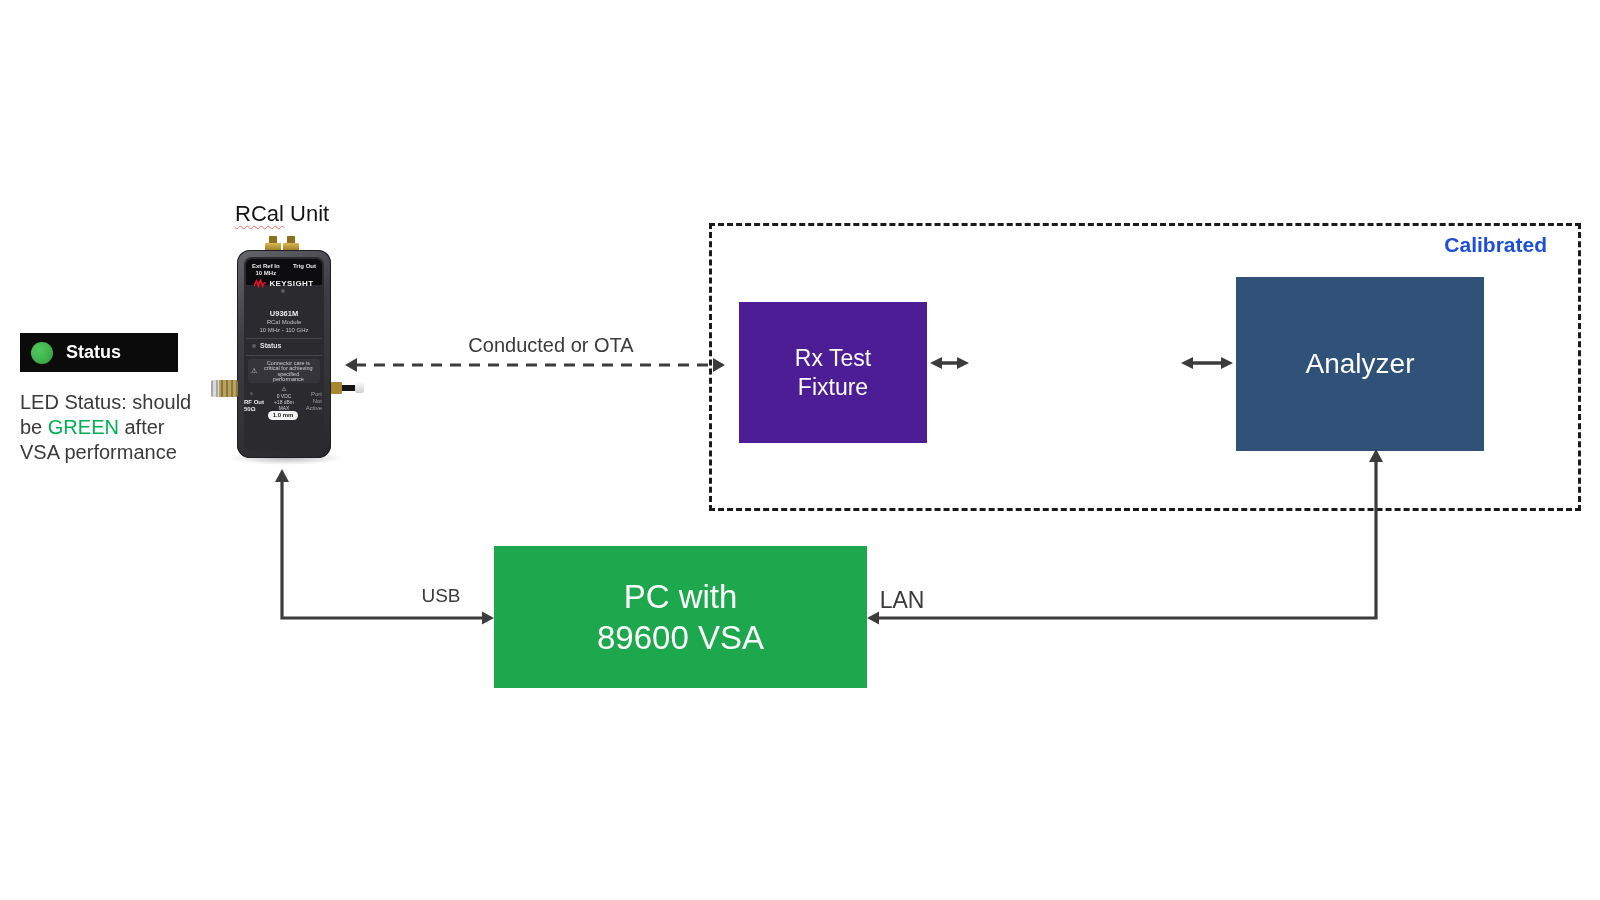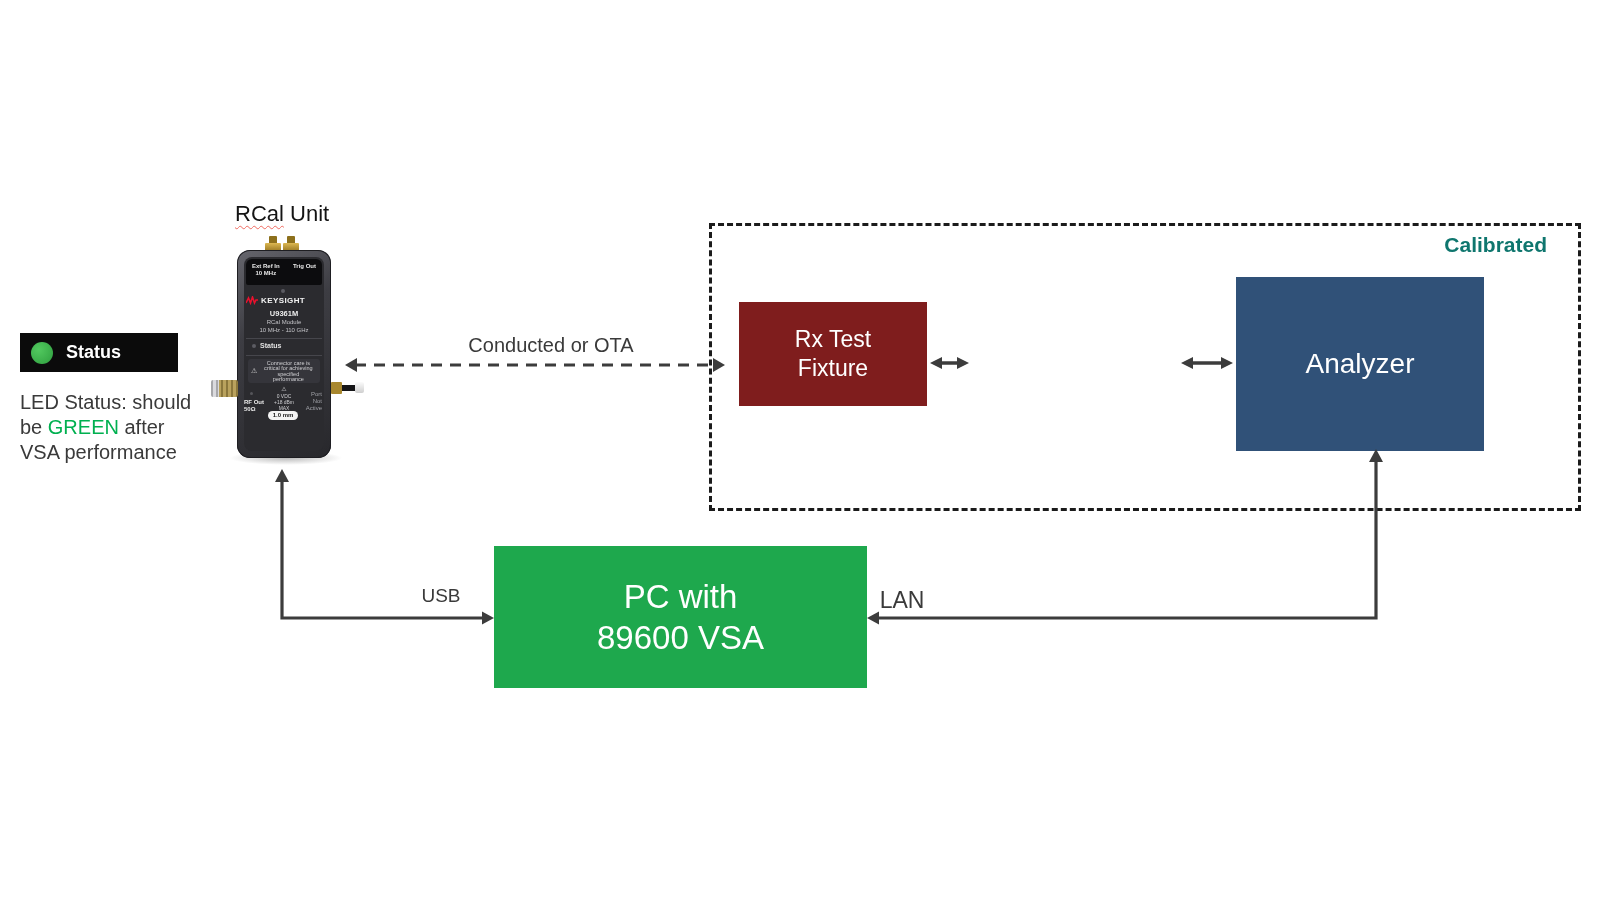--- a/index.html
+++ b/index.html
@@ -28,21 +28,21 @@
   #device-shadow{left:229px;top:451px;width:114px;height:14px;border-radius:50%;
                  background:radial-gradient(ellipse at center,rgba(40,40,40,.32),rgba(40,40,40,0) 70%);}
   #device-body{left:237px;top:250px;width:94px;height:208px;border-radius:13px;
                background:linear-gradient(150deg,#66666d 0%,#3d3d43 35%,#28282c 100%);
                box-shadow:inset 0 0 0 1px #1e1e22;}
   #device-face{left:244px;top:257px;width:80px;height:194px;border-radius:8px;background:#2b2b2f;}
   #strip-top{left:246px;top:259px;width:76px;height:26px;background:#0c0c0e;border-radius:6px 6px 2px 2px;
              display:flex;justify-content:space-between;padding:4px 6px 0;color:#e8e8e8;}
   #strip-top .micro{font-size:6px;line-height:7px;font-weight:bold;text-align:center;}
   #mini-led-top{left:281px;top:289px;width:4px;height:4px;border-radius:50%;background:#5c5c62;}
-  #brand-row{left:246px;top:296px;width:76px;display:flex;align-items:center;gap:3px;}
+  #brand-row{left:246px;top:279px;width:76px;display:flex;align-items:center;justify-content:center;gap:3px;}
   #brand-text{font-size:8px;font-weight:bold;color:#f2f2f2;letter-spacing:.4px;}
   #model{left:246px;top:309px;width:76px;text-align:center;font-size:7.5px;font-weight:bold;color:#ececec;}
   #module{left:246px;top:319px;width:76px;text-align:center;font-size:6px;color:#c2c2c6;}
   #freq{left:246px;top:327px;width:76px;text-align:center;font-size:6px;color:#c2c2c6;}
   .hdiv{width:76px;height:1px;background:#46464c;}
   #div1{left:246px;top:338px;} #div2{left:246px;top:355px;}
   #status-row{left:252px;top:342px;display:flex;align-items:center;gap:4px;}
   #status-dot{width:4px;height:4px;border-radius:50%;background:#5c5c62;}
   #status-text{font-size:7px;font-weight:bold;color:#e0e0e0;}
   #warn-panel{left:248px;top:359px;width:72px;height:24px;background:#35353b;border-radius:3px;
@@ -60,25 +60,25 @@
   #conn-side-l{left:211px;top:380px;width:27px;height:17px;border-radius:2px;
                background:repeating-linear-gradient(90deg,rgba(0,0,0,.22) 0 2px,rgba(255,255,255,.10) 2px 5px),
                           linear-gradient(90deg,#d6d6da 0 30%,#b1974b 30% 100%);}
   #conn-side-r-base{left:331px;top:382px;width:11px;height:12px;background:#a8872e;border-radius:1px;}
   #conn-side-r-rod{left:342px;top:385px;width:14px;height:6px;background:#151517;}
   #conn-side-r-tip{left:355px;top:382px;width:9px;height:11px;border-radius:2px;
                    background:linear-gradient(#fbfbfb,#cfcfcf);}
 
   
   #calibrated-box{left:709px;top:223px;width:872px;height:288px;border:3px dashed #1b1b1b;}
-  #calibrated-label{left:1340px;top:233px;width:207px;text-align:right;font-size:21px;font-weight:bold;color:#0f766e;}
+  #calibrated-label{left:1340px;top:233px;width:207px;text-align:right;font-size:21px;font-weight:bold;color:#1d4ed8;}
 
   
   .block{display:flex;align-items:center;justify-content:center;color:#ffffff;text-align:center;}
-  #box-rx{left:739px;top:302px;width:188px;height:104px;background:#7f1d1d;font-size:23px;line-height:29px;}
+  #box-rx{left:739px;top:302px;width:188px;height:141px;background:#4c1d95;font-size:23px;line-height:29px;}
   #box-rx .inner{width:140px;}
   #box-dc{left:972px;top:302px;width:206px;height:125px;background:#B3820F;font-size:23px;}
   #box-an{left:1236px;top:277px;width:248px;height:174px;background:#305178;font-size:28px;}
   #box-pc{left:494px;top:546px;width:373px;height:142px;background:#1EA84D;font-size:33px;line-height:41px;flex-direction:column;}
 
   
   #lbl-ota{left:441px;top:334px;width:220px;text-align:center;font-size:20px;color:#3a3a3a;}
   #lbl-usb{left:411px;top:585px;width:60px;text-align:center;font-size:19px;color:#3a3a3a;}
   #lbl-lan{left:872px;top:587px;width:60px;text-align:center;font-size:23px;color:#3a3a3a;}
 

